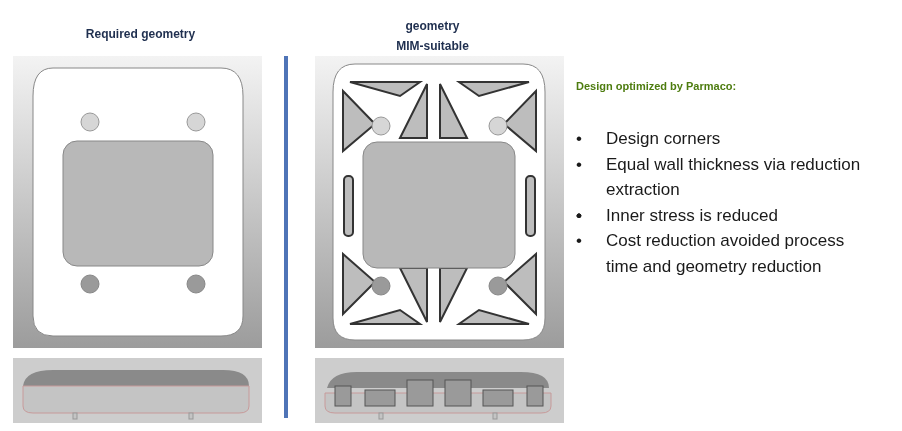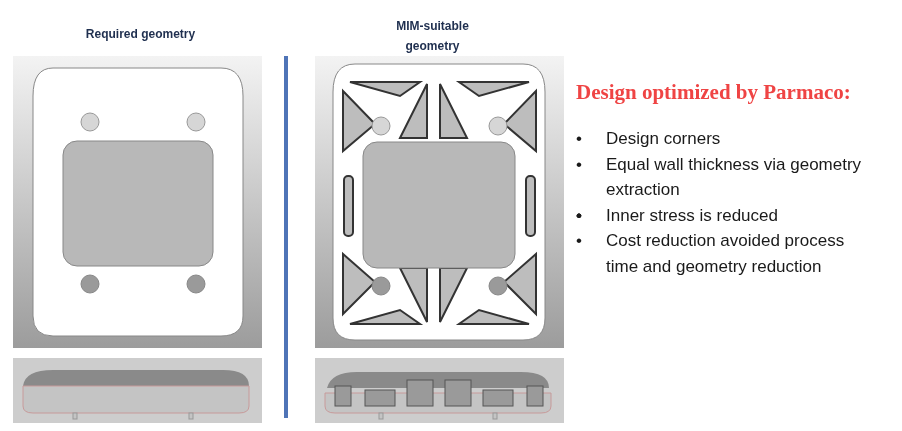--- a/index.html
+++ b/index.html
@@ -2,33 +2,33 @@
 <html><head>
 <meta charset="utf-8">
 <style>
   html,body{margin:0;padding:0;background:#fff;}
   body{width:902px;height:431px;position:relative;overflow:hidden;font-family:"Liberation Sans","DejaVu Sans",sans-serif;}
   .title{position:absolute;color:#1f2f4f;font-weight:bold;font-size:12px;text-align:center;line-height:20px;}
   .panel{position:absolute;background:linear-gradient(#f3f3f3,#9c9c9c);}
   .panel svg{position:absolute;left:0;top:0;}
   .side{position:absolute;background:#cdcdcd;}
   .divider{position:absolute;left:284px;top:56px;width:4px;height:362px;background:#4f74b7;}
-  .heading{position:absolute;left:576px;top:80px;color:#ef4444;font-weight:bold;font-size:21px;font-family:Liberation Serif, serif;}
+  .heading{position:absolute;left:576px;top:80px;color:#4d7c0f;font-weight:bold;font-size:11px;}
   ul{position:absolute;left:576px;top:126px;margin:0;padding:0;list-style:none;width:320px;}
   li{position:relative;padding-left:30px;font-size:17px;line-height:25.5px;color:#1a1a1a;}
   li .b{position:absolute;left:0;top:0;}
 </style>
 </head>
 <body>
 
 <div class="title" style="left:13px;top:24px;width:255px;">Required geometry</div>
 
 <div class="title" style="left:300px;top:16px;width:265px;">
+  <div>geometry</div>
   <div>MIM-suitable</div>
-  <div>geometry</div>
 </div>
 
 <div class="panel" style="left:13px;top:56px;width:249px;height:292px;">
   <svg width="249" height="292" viewBox="0 0 249 292">
     <path d="M40 12 H208 Q230 12 230 40 V260 Q230 280 208 280 H40 Q20 280 20 260 V40 Q20 12 40 12 Z" fill="#fff" stroke="#888" stroke-width="1"></path>
     <rect x="50" y="85" width="150" height="125" rx="14" fill="#b8b8b8" stroke="#888"></rect>
     <circle cx="77" cy="66" r="9" fill="#d6d6d6" stroke="#999"></circle>
     <circle cx="183" cy="66" r="9" fill="#d6d6d6" stroke="#999"></circle>
     <circle cx="77" cy="228" r="9" fill="#9a9a9a" stroke="#888"></circle>
     <circle cx="183" cy="228" r="9" fill="#9a9a9a" stroke="#888"></circle>
@@ -87,18 +87,18 @@
     </g>
     <rect x="64" y="55" width="4" height="6" fill="#c4c4c4" stroke="#999"></rect>
     <rect x="178" y="55" width="4" height="6" fill="#c4c4c4" stroke="#999"></rect>
   </svg>
 </div>
 
 <div class="heading">Design optimized by Parmaco:</div>
 
 <ul>
   <li><span class="b">•</span><span>Design corners</span></li>
-  <li><span class="b">•</span><span>Equal wall thickness via geometry</span><br><span>extraction</span></li>
+  <li><span class="b">•</span><span>Equal wall thickness via reduction</span><br><span>extraction</span></li>
   <li><span class="b">•</span></li>
   <li><span class="b">•</span></li>
   <li><span class="b">•</span><span>Inner stress is reduced</span></li>
   <li><span class="b">•</span><span>Cost reduction avoided process</span><br><span>time and geometry reduction</span></li>
 </ul>
 
 </body></html>

